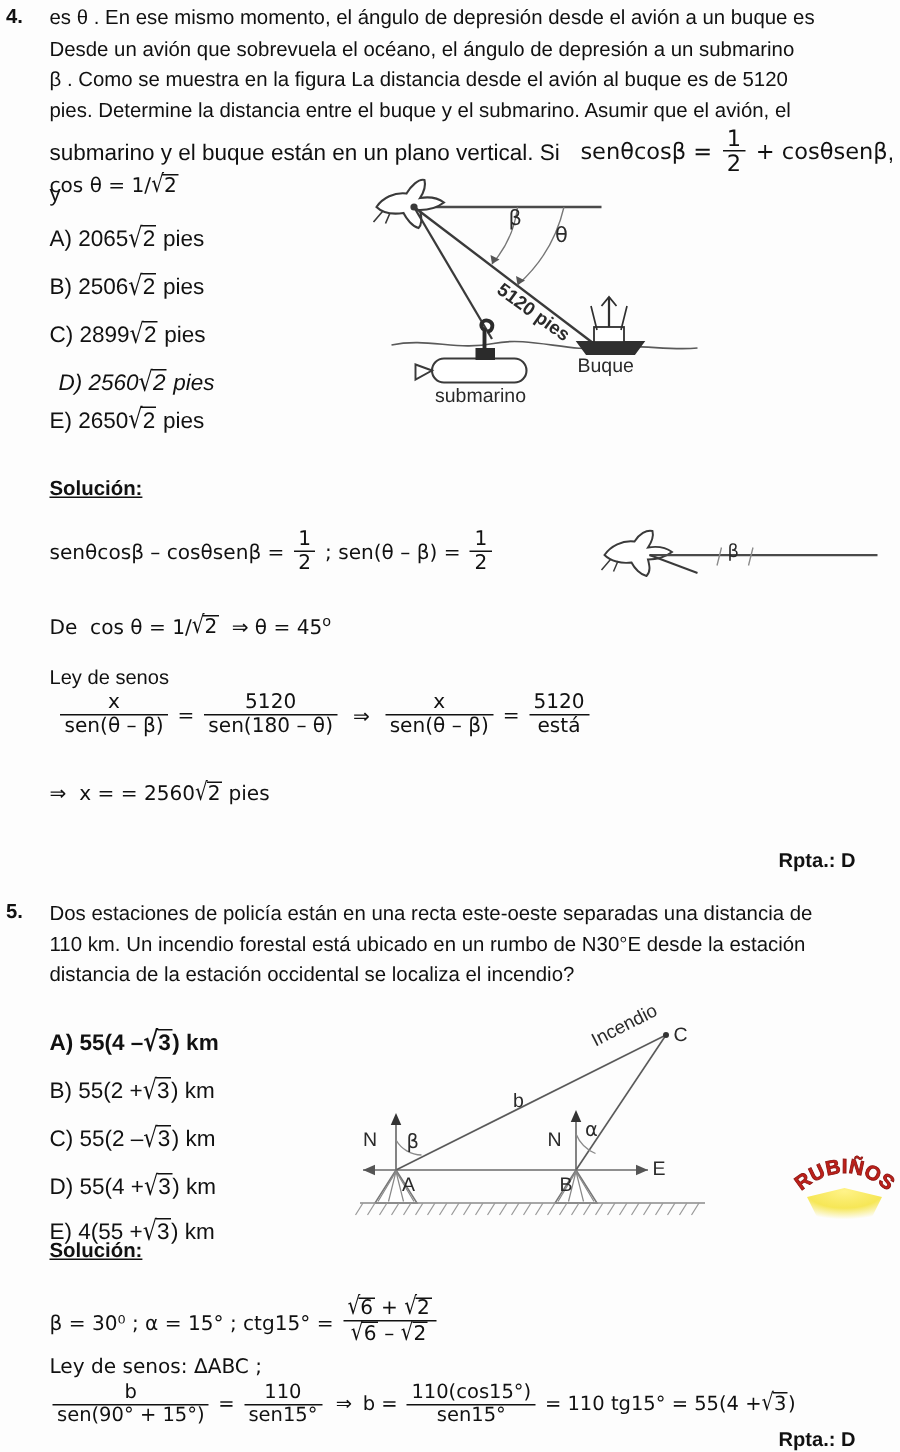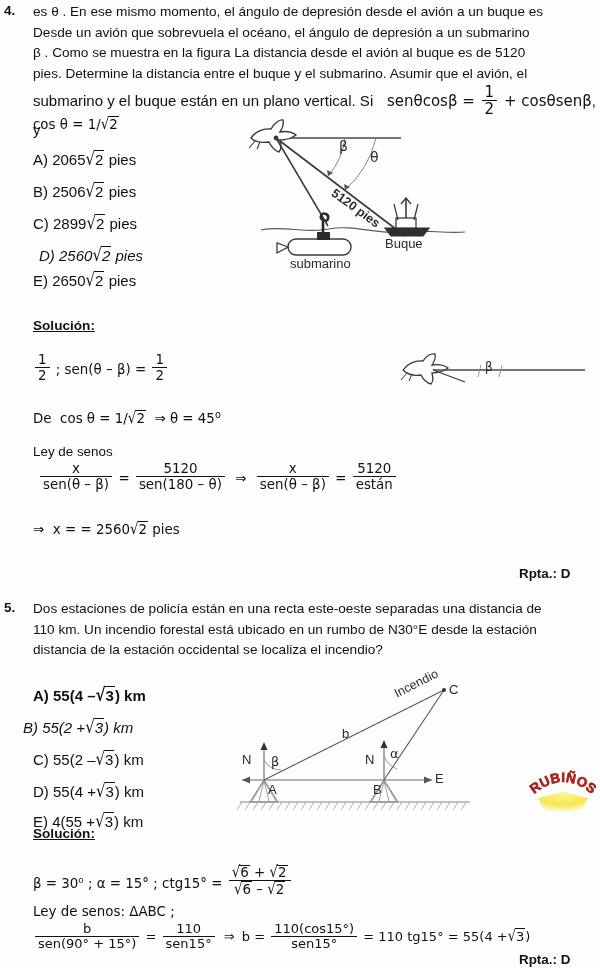--- a/index.html
+++ b/index.html
@@ -139,20 +139,21 @@
     <span class="f-lbl gk" style="left:106px;top:30px;font-size:14px;">β</span>
     <span class="f-lbl gk" style="left:137px;top:41px;font-size:14px;">θ</span>
     <span class="f-lbl" style="left:104px;top:78px;font-size:12.5px;font-weight:bold;transform:rotate(36deg);transform-origin:left top;">5120 pies</span>
     <span class="f-lbl" style="left:152px;top:128px;font-size:13px;">Buque</span>
     <span class="f-lbl" style="left:57px;top:148px;font-size:13px;">submarino</span>
   </div>
 
   <span class="soltitle" style="left:33px;top:318px;">Solución:</span>
 
   <div class="math gk" style="left:33px;top:353px;">
+    <span>senθcosβ – cosθsenβ =</span>
     <span class="frac"><span class="num">1</span><span class="den">2</span></span>
     <span>;</span>
     <span>sen(θ – β) =</span>
     <span class="frac"><span class="num">1</span><span class="den">2</span></span>
   </div>
 
   <div id="fig-plane-small">
     <svg width="205" height="52" viewBox="0 0 205 52">
       <g stroke="#3a3a3a" fill="none" stroke-width="1.2">
         <path d="M8,18 C12,12 20,8 28,9 C31,4 36,1 40,2 C41,6 39,10 37,13
@@ -174,21 +175,21 @@
 
   <span class="math" style="left:33px;top:444px;">Ley de senos</span>
 
   <div class="math gk" style="left:38px;top:462px;">
     <span class="frac"><span class="num">x</span><span class="den">sen(θ – β)</span></span>
     <span>=</span>
     <span class="frac"><span class="num">5120</span><span class="den">sen(180 – θ)</span></span>
     <span style="margin:0 4px;">⇒</span>
     <span class="frac"><span class="num">x</span><span class="den">sen(θ – β)</span></span>
     <span>=</span>
-    <span class="frac"><span class="num">5120</span><span class="den">están</span></span>
+    <span class="frac"><span class="num">5120</span><span class="den">está</span></span>
   </div>
 
   <div class="math gk" style="left:33px;top:521px;">
     <span>⇒</span>
     &nbsp;<span>x =</span>
     <span>=</span>
     <span>2560</span><span class="sqrt"><span class="rad">√</span><span class="bar">2</span></span>
     <span>pies</span>
   </div>
 
@@ -200,21 +201,21 @@
     <div>Dos estaciones de policía están en una recta este-oeste separadas una distancia de</div>
     <div>110 km. Un incendio forestal está ubicado en un rumbo de N30°E desde la estación</div>
     <div>distancia de la estación occidental se localiza el incendio?</div>
   </div>
 
   <div class="opt" style="left:33px;top:686px;font-weight:bold;">
     <span>A)</span>
     <span>55(4 –</span><span class="sqrt"><span class="rad">√</span><span class="bar">3</span></span><span>)</span>
     <span>km</span>
   </div>
-  <div class="opt" style="left:23px;top:718px;font-style:italic;">
+  <div class="opt" style="left:33px;top:718px;">
     <span>B)</span>
     <span>55(2 +</span><span class="sqrt"><span class="rad">√</span><span class="bar">3</span></span><span>)</span>
     <span>km</span>
   </div>
   <div class="opt" style="left:33px;top:750px;">
     <span>C)</span>
     <span>55(2 –</span><span class="sqrt"><span class="rad">√</span><span class="bar">3</span></span><span>)</span>
     <span>km</span>
   </div>
   <div class="opt" style="left:33px;top:782px;">

